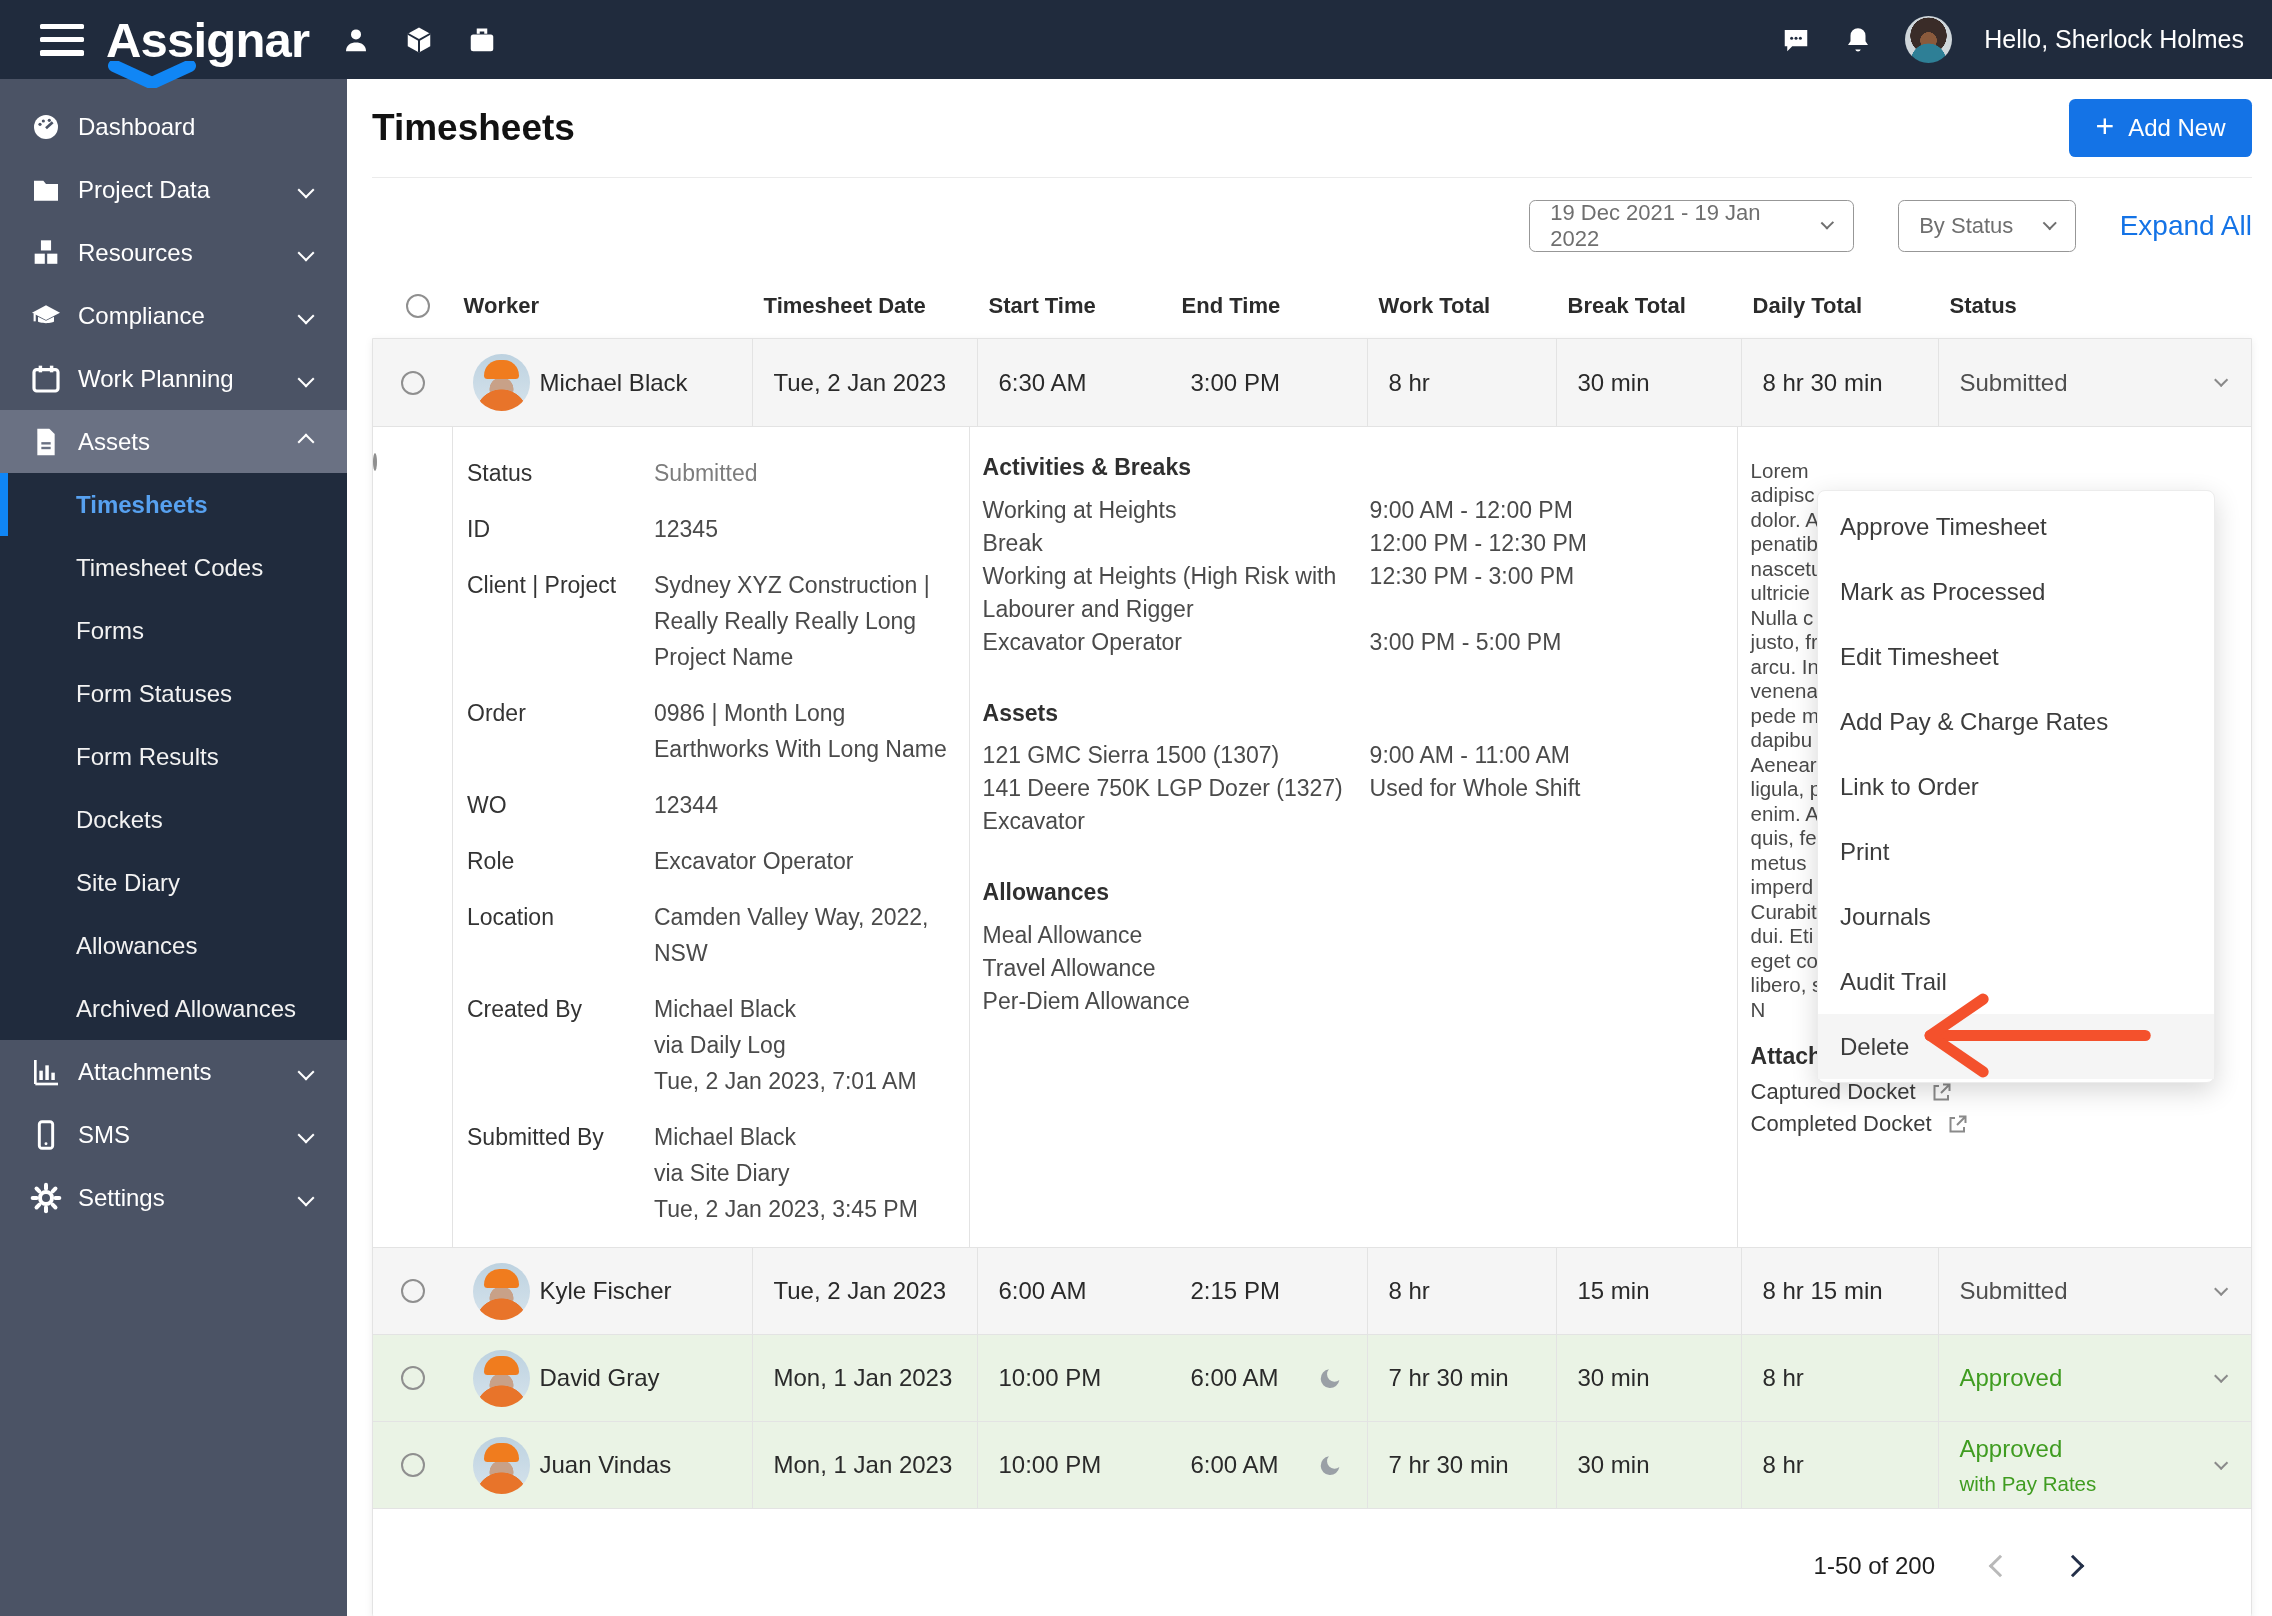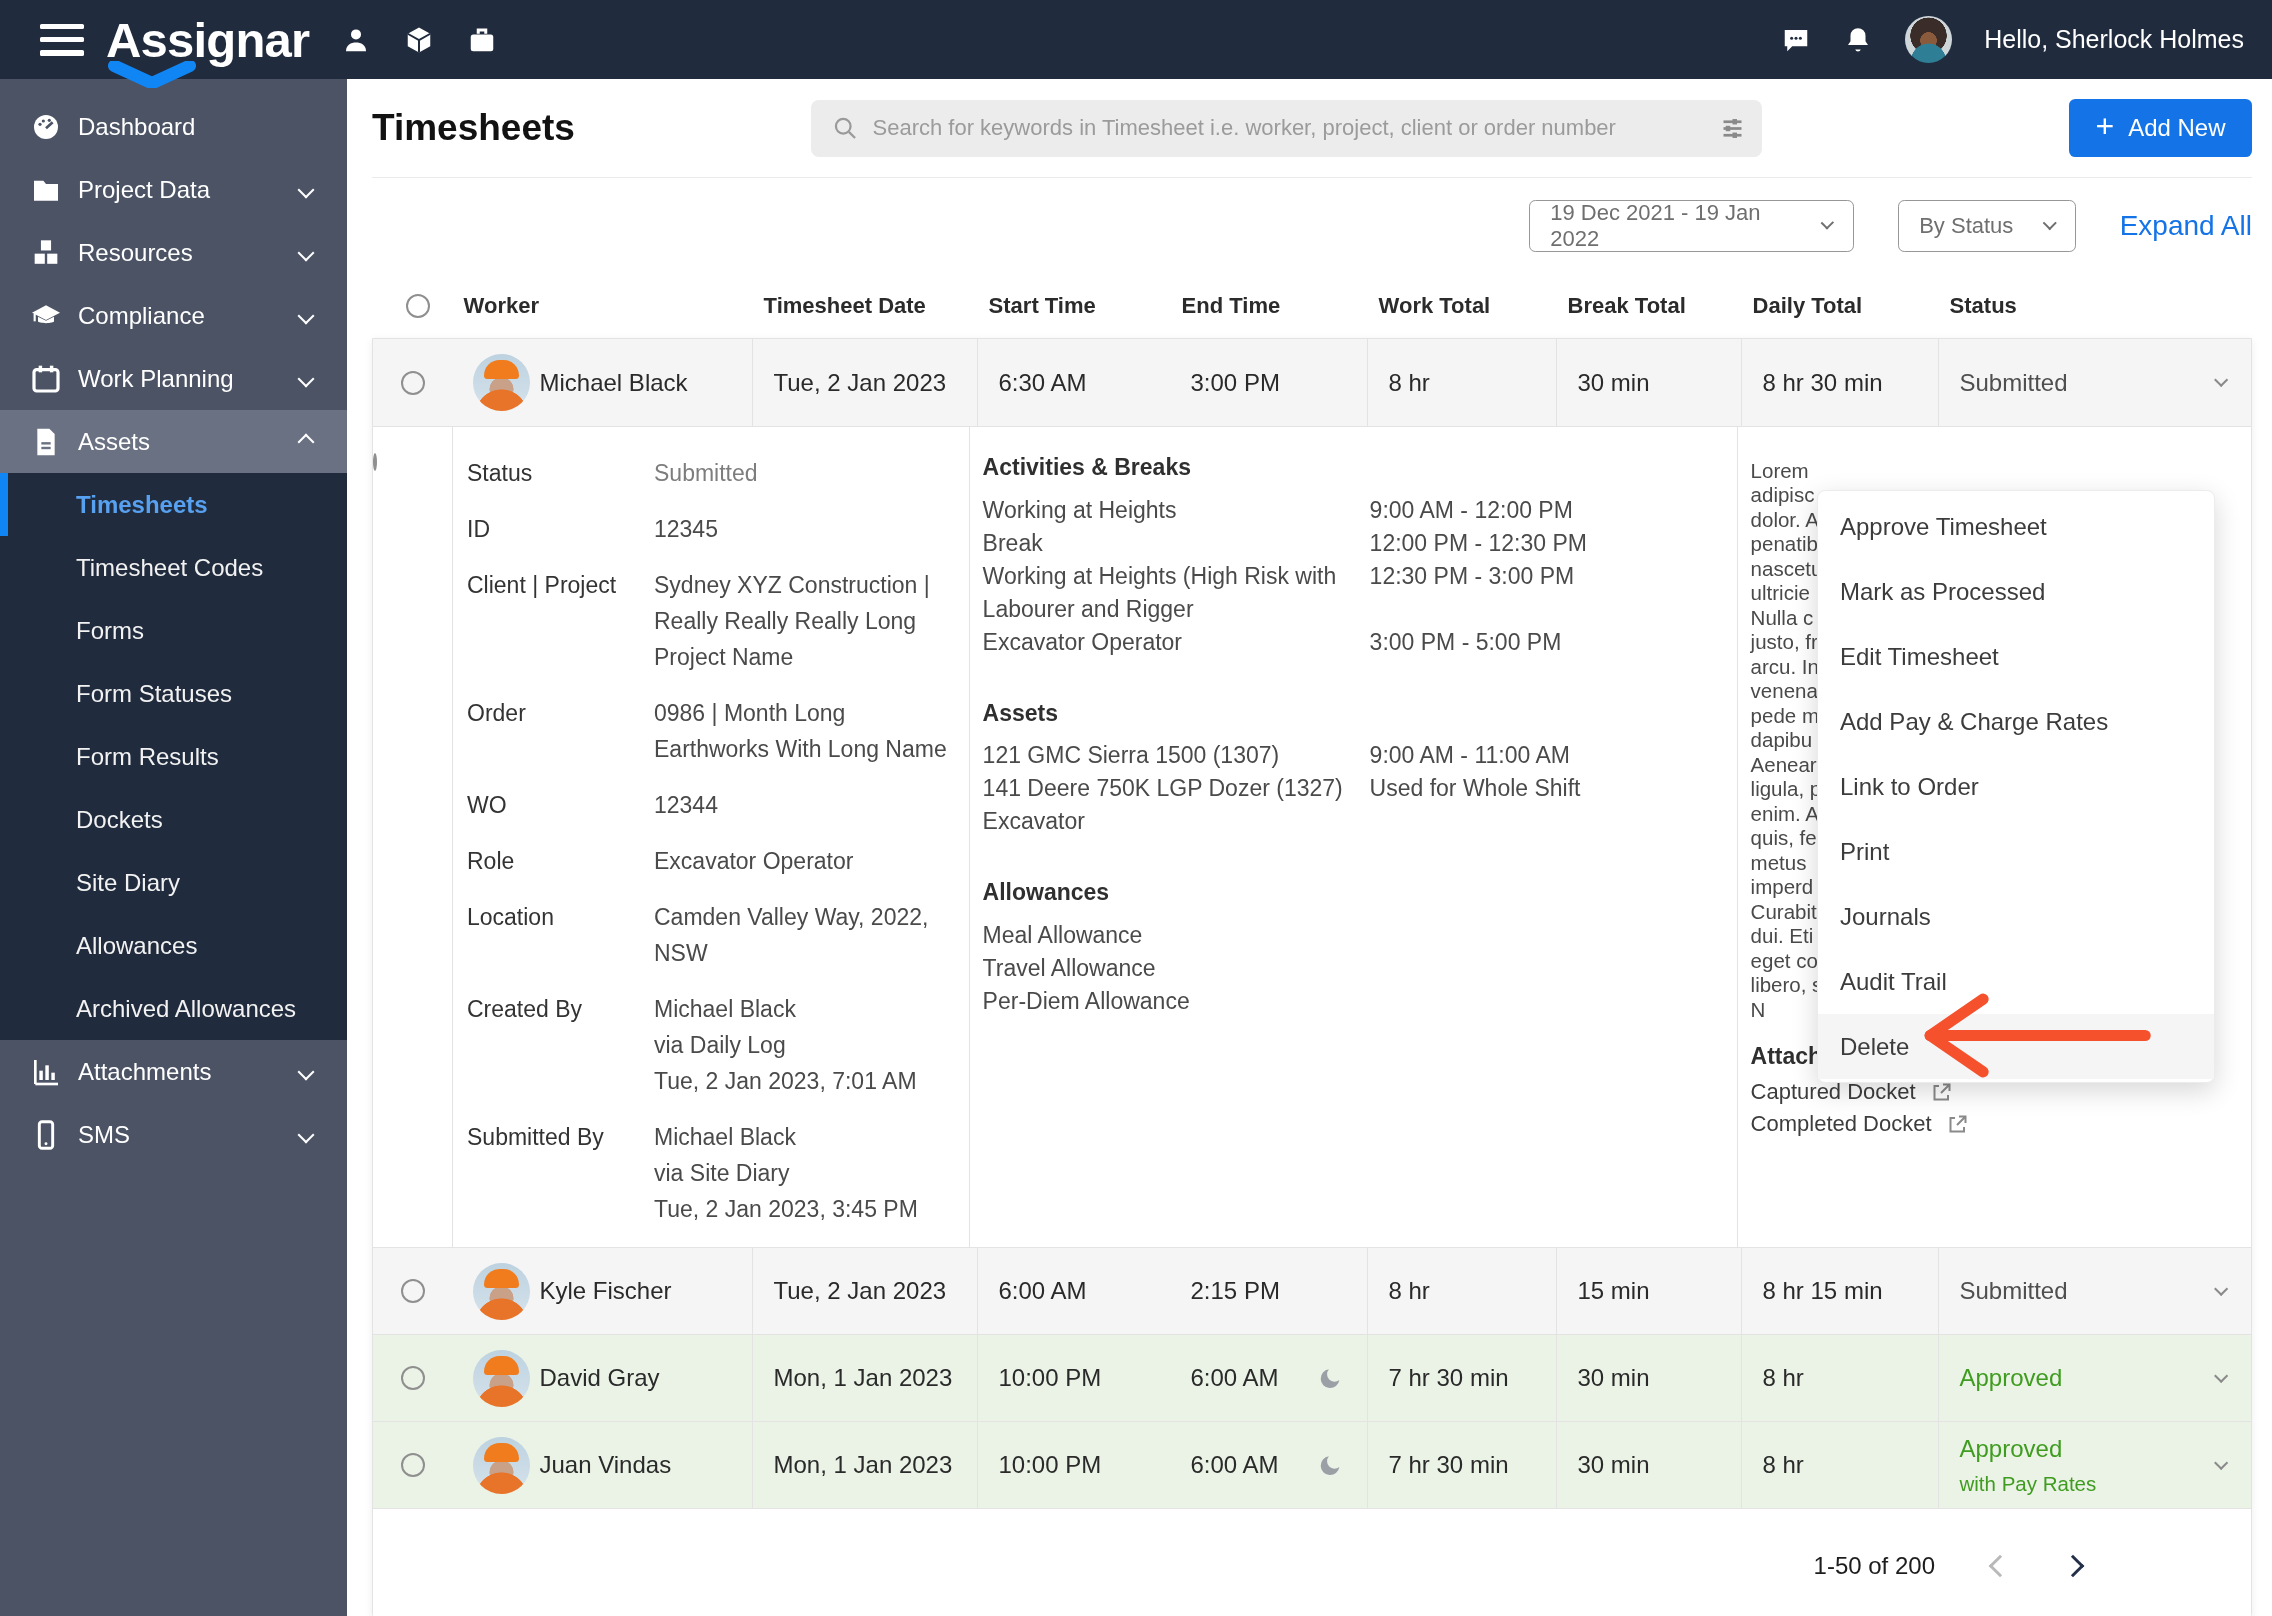--- a/index.html
+++ b/index.html
@@ -266,42 +266,42 @@
       <span class="chev"></span>
     </div>
     <div class="side-item">
       <svg class="s-icon" viewBox="0 0 24 24">
         <rect x="7" y="2" width="10" height="20" rx="2" fill="none" stroke="#fff" stroke-width="2.2"></rect>
         <circle cx="12" cy="18.6" r="1.1" fill="#fff"></circle>
       </svg>
       <span class="s-label">SMS</span>
       <span class="chev"></span>
     </div>
+    <div class="side-item">
+      <svg class="s-icon" viewBox="0 0 24 24">
+        <circle cx="12" cy="12" r="4.5" fill="none" stroke="#fff" stroke-width="3"></circle>
+        <g stroke="#fff" stroke-width="3" stroke-linecap="round">
+          <line x1="12" y1="2" x2="12" y2="5"></line>
+            <line x1="12" y1="19" x2="12" y2="22"></line>
+          <line x1="2" y1="12" x2="5" y2="12"></line>
+            <line x1="19" y1="12" x2="22" y2="12"></line>
+          <line x1="4.9" y1="4.9" x2="7" y2="7"></line>
+            <line x1="17" y1="17" x2="19.1" y2="19.1"></line>
+          <line x1="4.9" y1="19.1" x2="7" y2="17"></line>
+            <line x1="17" y1="7" x2="19.1" y2="4.9"></line>
+        </g>
+      </svg>
+      <span class="s-label">Settings</span>
+      <span class="chev"></span>
+    </div>
   </aside>
 
   <main class="main">
     <div class="page-header">
       <h1 class="page-title">Timesheets</h1>
-      <div class="searchbar">
-        <svg width="27" height="27" viewBox="0 0 24 24">
-          <circle cx="10" cy="10" r="6.5" fill="none" stroke="#9a9a9a" stroke-width="2"></circle>
-          <line x1="15" y1="15" x2="20.5" y2="20.5" stroke="#9a9a9a" stroke-width="2"></line>
-        </svg>
-        <input type="text" style="margin-left: 14px;" placeholder="Search for keywords in Timesheet i.e. worker, project, client or order number">
-        <svg width="27" height="27" viewBox="0 0 24 24">
-          <g stroke="#8a8a8a" stroke-width="2.4">
-            <line x1="4" y1="6" x2="20" y2="6"></line>
-              <line x1="4" y1="12" x2="20" y2="12"></line>
-              <line x1="4" y1="18" x2="20" y2="18"></line>
-          </g>
-          <rect x="12" y="3.6" width="4" height="4.8" fill="#8a8a8a"></rect>
-          <rect x="6" y="9.6" width="4" height="4.8" fill="#8a8a8a"></rect>
-          <rect x="12" y="15.6" width="4" height="4.8" fill="#8a8a8a"></rect>
-        </svg>
-      </div>
       <button class="btn-add">
         <span class="plus">+</span>
         <span>Add New</span>
       </button>
     </div>
 
     <div class="filter-row">
       <div class="select" style="width:325px; justify-content:space-between;">
         <span>19 Dec 2021 - 19 Jan 2022</span>
         <span class="chev"></span>

